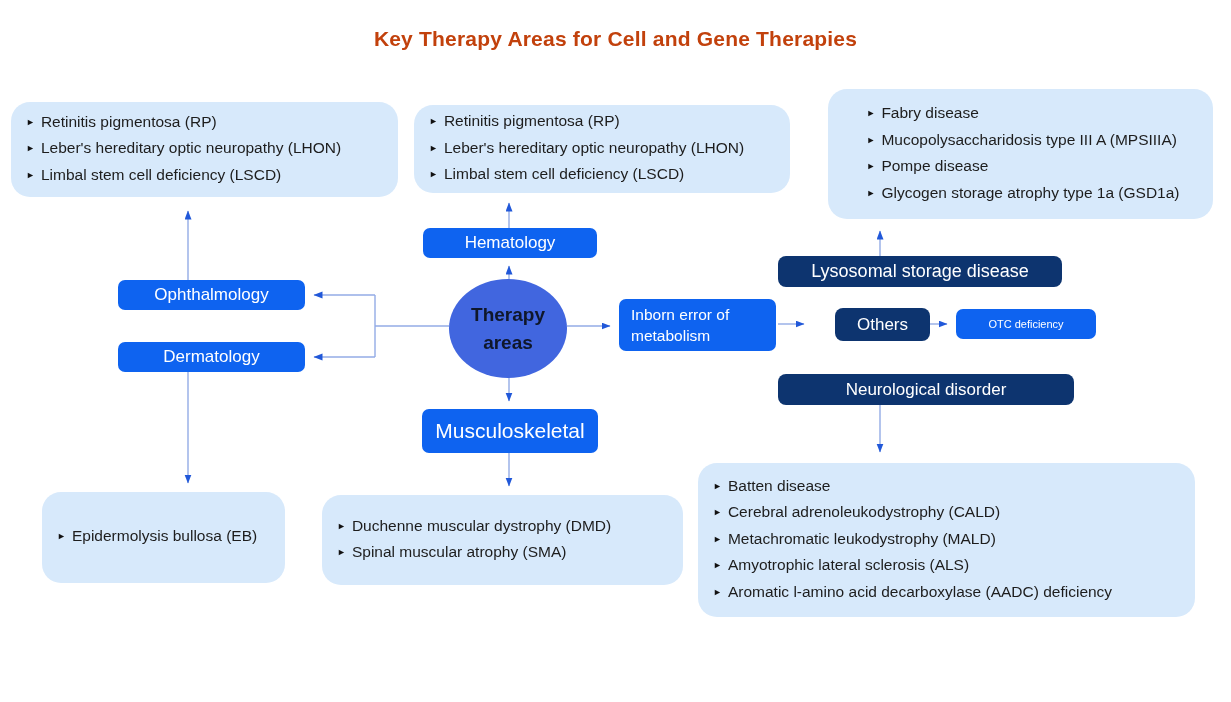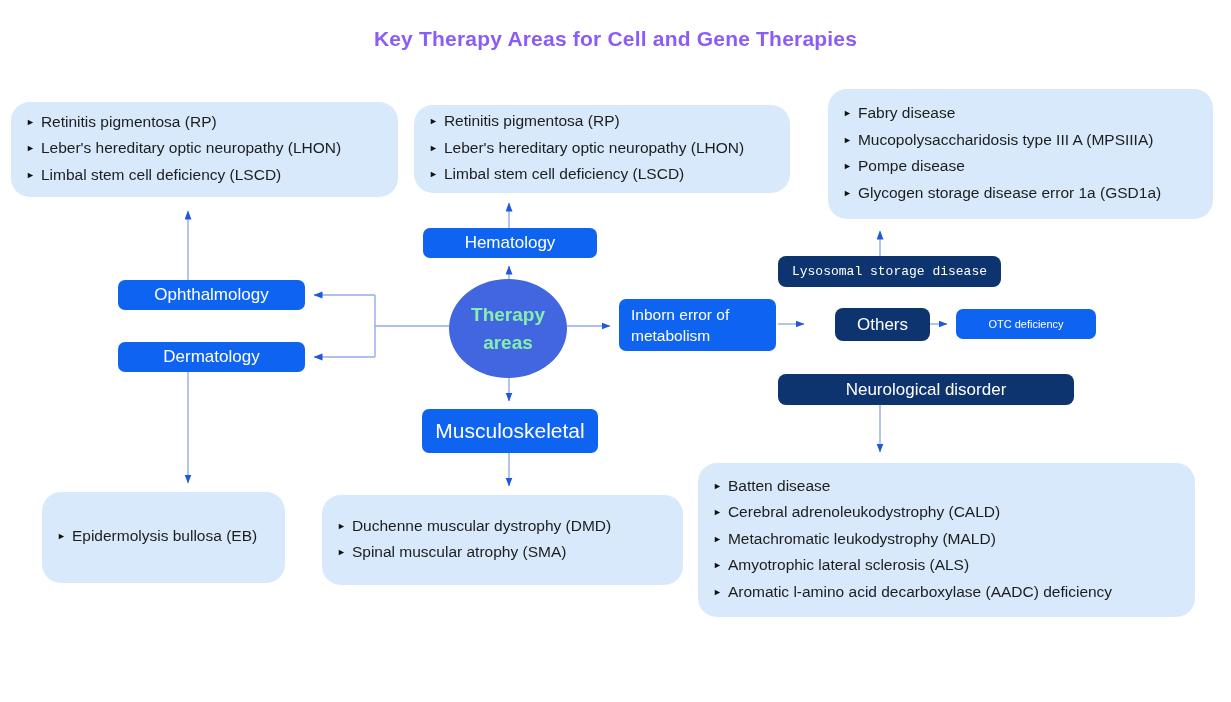--- a/index.html
+++ b/index.html
@@ -2,41 +2,41 @@
 <html><head>
 <meta charset="utf-8">
 <style>
   html,body{margin:0;padding:0;background:#fff;}
   #canvas{
     position:relative;width:1231px;height:702px;background:#ffffff;overflow:hidden;
     font-family:"Liberation Sans", sans-serif;
   }
   .title{
     position:absolute;top:27px;left:0;width:1231px;text-align:center;
-    font-size:21px;font-weight:700;color:#8b5cf6;letter-spacing:.2px;
+    font-size:21px;font-weight:700;color:#c2410c;letter-spacing:.2px;
   }
   
   .list-box{
     position:absolute;background:#d7e9fb;border-radius:19px;
     display:flex;flex-direction:column;justify-content:center;
     color:#1d1d1d;font-size:15.5px;
   }
   .list-box ul{list-style:none;margin:0;padding:0 10px 0 15px;}
   .list-box li{line-height:24.5px;white-space:nowrap;}
   .bullet{font-size:9px;position:relative;top:-2px;margin-right:6px;color:#111;}
   
   .node{
     position:absolute;color:#ffffff;display:flex;align-items:center;justify-content:center;
     white-space:nowrap;
   }
   .blue{background:#0e63f0;border-radius:7px;}
   .navy{background:#0d346f;border-radius:8px;}
   .circle{
     position:absolute;left:449px;top:279px;width:118px;height:99px;border-radius:50%;
-    background:#4166df;color:#86efac;font-weight:700;font-size:19px;line-height:1.45;
+    background:#4166df;color:#0f172a;font-weight:700;font-size:19px;line-height:1.45;
     display:flex;align-items:center;justify-content:center;text-align:center;padding:0 22px;
     box-sizing:border-box;
   }
   svg.wires{position:absolute;left:0;top:0;pointer-events:none;}
   .wire{stroke:#93abe6;stroke-width:1.4;fill:none;}
 </style>
 </head>
 <body>
 
 <div id="canvas">
@@ -75,26 +75,26 @@
   </div>
 
   <div class="list-box" style="left:414px;top:105px;width:376px;height:88px;">
     <ul>
       <li><span class="bullet">►</span><span>Retinitis pigmentosa (RP)</span></li>
       <li><span class="bullet">►</span><span>Leber's hereditary optic neuropathy (LHON)</span></li>
       <li><span class="bullet">►</span><span>Limbal stem cell deficiency (LSCD)</span></li>
     </ul>
   </div>
 
-  <div class="list-box" style="left:828px;top:89px;width:385px;height:130px;">
+  <div class="list-box" style="left:828px;top:89px;width:385px;height:130px;align-items:center;">
     <ul>
       <li><span class="bullet">►</span><span>Fabry disease</span></li>
       <li><span class="bullet">►</span><span>Mucopolysaccharidosis type III A (MPSIIIA)</span></li>
       <li><span class="bullet">►</span><span>Pompe disease</span></li>
-      <li><span class="bullet">►</span><span>Glycogen storage disease error 1a (GSD1a)</span></li>
+      <li><span class="bullet">►</span><span>Glycogen storage atrophy type 1a (GSD1a)</span></li>
     </ul>
   </div>
 
   <div class="list-box" style="left:42px;top:492px;width:243px;height:91px;">
     <ul>
       <li><span class="bullet">►</span><span>Epidermolysis bullosa (EB)</span></li>
     </ul>
   </div>
 
   <div class="list-box" style="left:322px;top:495px;width:361px;height:90px;">
@@ -114,18 +114,18 @@
     </ul>
   </div>
 
   <div class="circle">Therapy areas</div>
 
   <div class="node blue" style="left:423px;top:228px;width:174px;height:30px;font-size:17px;">Hematology</div>
   <div class="node blue" style="left:118px;top:342px;width:187px;height:30px;font-size:17px;">Dermatology</div>
   <div class="node blue" style="left:118px;top:280px;width:187px;height:30px;font-size:17px;">Ophthalmology</div>
   <div class="node blue" style="left:422px;top:409px;width:176px;height:44px;font-size:21px;">Musculoskeletal</div>
   <div class="node blue" style="left:619px;top:299px;width:157px;height:52px;font-size:15.5px;justify-content:flex-start;padding-left:12px;box-sizing:border-box;white-space:normal;line-height:21px;">Inborn error of metabolism</div>
-  <div class="node navy" style="left:778px;top:256px;width:223px;height:31px;font-size:13px;font-family:Liberation Mono, monospace;">Lysosomal storage disease</div>
+  <div class="node navy" style="left:778px;top:256px;width:284px;height:31px;font-size:18px;">Lysosomal storage disease</div>
   <div class="node navy" style="left:835px;top:308px;width:95px;height:33px;font-size:17px;">Others</div>
   <div class="node blue" style="left:956px;top:309px;width:140px;height:30px;font-size:11px;">OTC deficiency</div>
   <div class="node navy" style="left:778px;top:374px;width:296px;height:31px;font-size:17px;">Neurological disorder</div>
 
 </div>
 
 </body></html>

